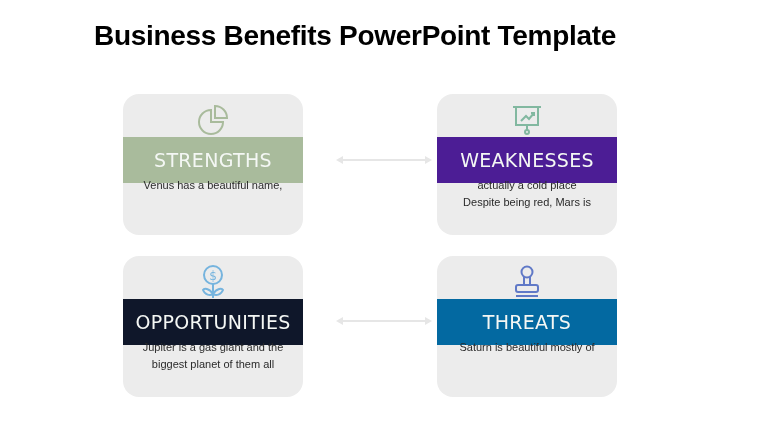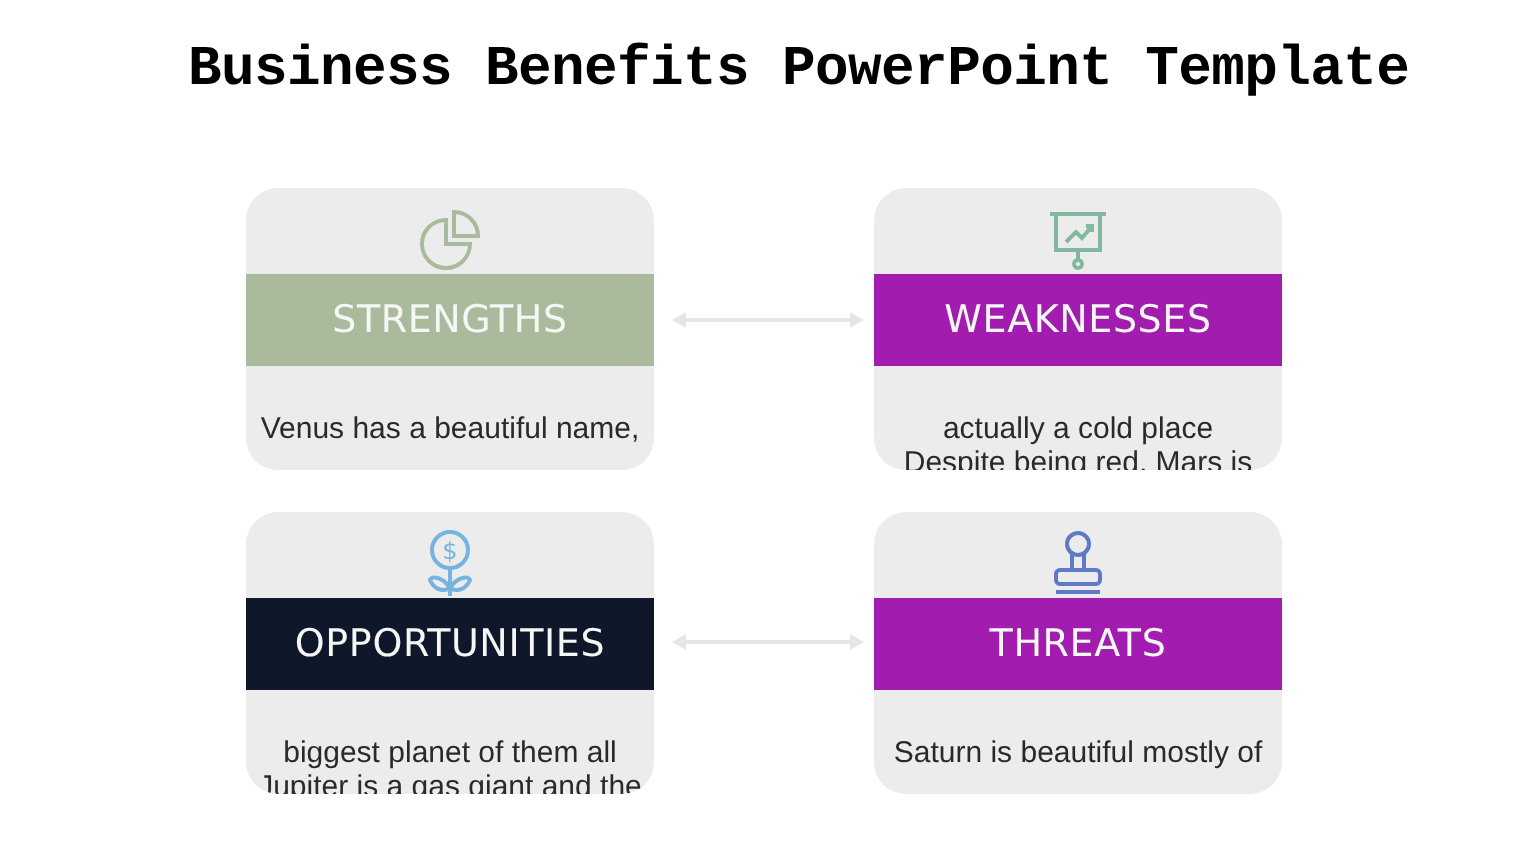--- a/index.html
+++ b/index.html
@@ -1,21 +1,21 @@
 <!DOCTYPE html>
 <html><head>
 <meta charset="utf-8">
 <style>
   html,body{margin:0;padding:0;}
   body{width:768px;height:432px;background:#ffffff;position:relative;overflow:hidden;font-family:"Liberation Sans",sans-serif;}
-  .title{position:absolute;left:94px;top:20px;font-family:Liberation Mono, monospace;font-weight:bold;font-size:28px;color:#000;letter-spacing:-0.3px;white-space:nowrap;}
-  .card{position:absolute;width:204px;height:141px;background:#ececec;border-radius:16px;overflow:hidden;}
+  .title{position:absolute;left:94px;top:20px;font-family:Liberation Sans, sans-serif;font-weight:bold;font-size:28px;color:#000;letter-spacing:-0.3px;white-space:nowrap;}
+  .card{position:absolute;width:180px;height:141px;background:#ececec;border-radius:16px;overflow:hidden;}
   .card .icon{position:absolute;left:50%;top:8px;transform:translateX(-50%);width:36px;height:36px;}
   .card .band{position:absolute;left:0;right:0;top:43px;height:46px;display:flex;align-items:center;justify-content:center;color:#f4f7f4;font-family:"DejaVu Sans",sans-serif;font-size:19px;letter-spacing:0.3px;}
-  .card .desc{position:absolute;left:0;right:0;top:112px;text-align:center;font-size:15px;line-height:17px;color:#2a2a2a;}
+  .card .desc{position:absolute;left:0;right:0;top:83px;text-align:center;font-size:11px;line-height:17px;color:#2a2a2a;}
   .arrow{position:absolute;width:96px;height:10px;}
 </style>
 </head>
 <body>
 
 <div class="title">Business Benefits PowerPoint Template</div>
 
 <div class="card" style="left:123px;top:94px;">
   <svg class="icon" viewBox="0 0 36 36" fill="none" stroke="#a9bb9c" stroke-width="2">
     <path d="M16 8 A12 12 0 1 0 28 20 L16 20 Z"></path>
@@ -31,54 +31,54 @@
 
 <div class="card" style="left:437px;top:94px;">
   <svg class="icon" viewBox="0 0 36 36" fill="none" stroke="#82b8a0" stroke-width="2">
     <line x1="4" y1="5" x2="32" y2="5"></line>
     <rect x="7" y="5" width="22" height="18"></rect>
     <polyline points="12,19 17,14 20,17 25,11"></polyline>
     <polyline points="22,11 25,11 25,14"></polyline>
     <line x1="18" y1="23" x2="18" y2="28"></line>
     <circle cx="18" cy="30" r="2"></circle>
   </svg>
-  <div class="band" style="background:#a21caf;">
+  <div class="band" style="background:#4c1d95;">
     <span>WEAKNESSES</span>
   </div>
   <div class="desc">
     <div>actually a cold place</div>
     <div>Despite being red, Mars is</div>
   </div>
 </div>
 
 <div class="card" style="left:123px;top:256px;">
   <svg class="icon" viewBox="0 0 36 36" fill="none" stroke="#76b4de" stroke-width="2">
     <circle cx="18" cy="11" r="9"></circle>
     <text x="18" y="15.5" text-anchor="middle" font-size="12" fill="#76b4de" stroke="none" font-family="DejaVu Sans, sans-serif">$</text>
     <line x1="18" y1="20" x2="18" y2="34"></line>
     <path d="M18 30 C14 24 9 24 8 26 C10 31 15 32 18 30"></path>
     <path d="M18 30 C22 24 27 24 28 26 C26 31 21 32 18 30"></path>
   </svg>
   <div class="band" style="background:#0f172a;">
     <span>OPPORTUNITIES</span>
   </div>
   <div class="desc">
+    <div>Jupiter is a gas giant and the</div>
     <div>biggest planet of them all</div>
-    <div>Jupiter is a gas giant and the</div>
   </div>
 </div>
 
 <div class="card" style="left:437px;top:256px;">
   <svg class="icon" viewBox="0 0 36 36" fill="none" stroke="#6079c7" stroke-width="2">
     <circle cx="18" cy="8" r="5.5"></circle>
     <path d="M15 13 L15 21 L21 21 L21 13"></path>
     <rect x="7" y="21" width="22" height="7" rx="2"></rect>
     <line x1="7" y1="32" x2="29" y2="32"></line>
   </svg>
-  <div class="band" style="background:#a21caf;">
+  <div class="band" style="background:#0369a1;">
     <span>THREATS</span>
   </div>
   <div class="desc">
     <div>Saturn is beautiful mostly of</div>
   </div>
 </div>
 
 <svg class="arrow" style="left:336px;top:155px;" viewBox="0 0 96 10">
   <line x1="4" y1="5" x2="92" y2="5" stroke="#e6e6e6" stroke-width="2"></line>
   <polygon points="0,5 7,1 7,9" fill="#e6e6e6"></polygon>

